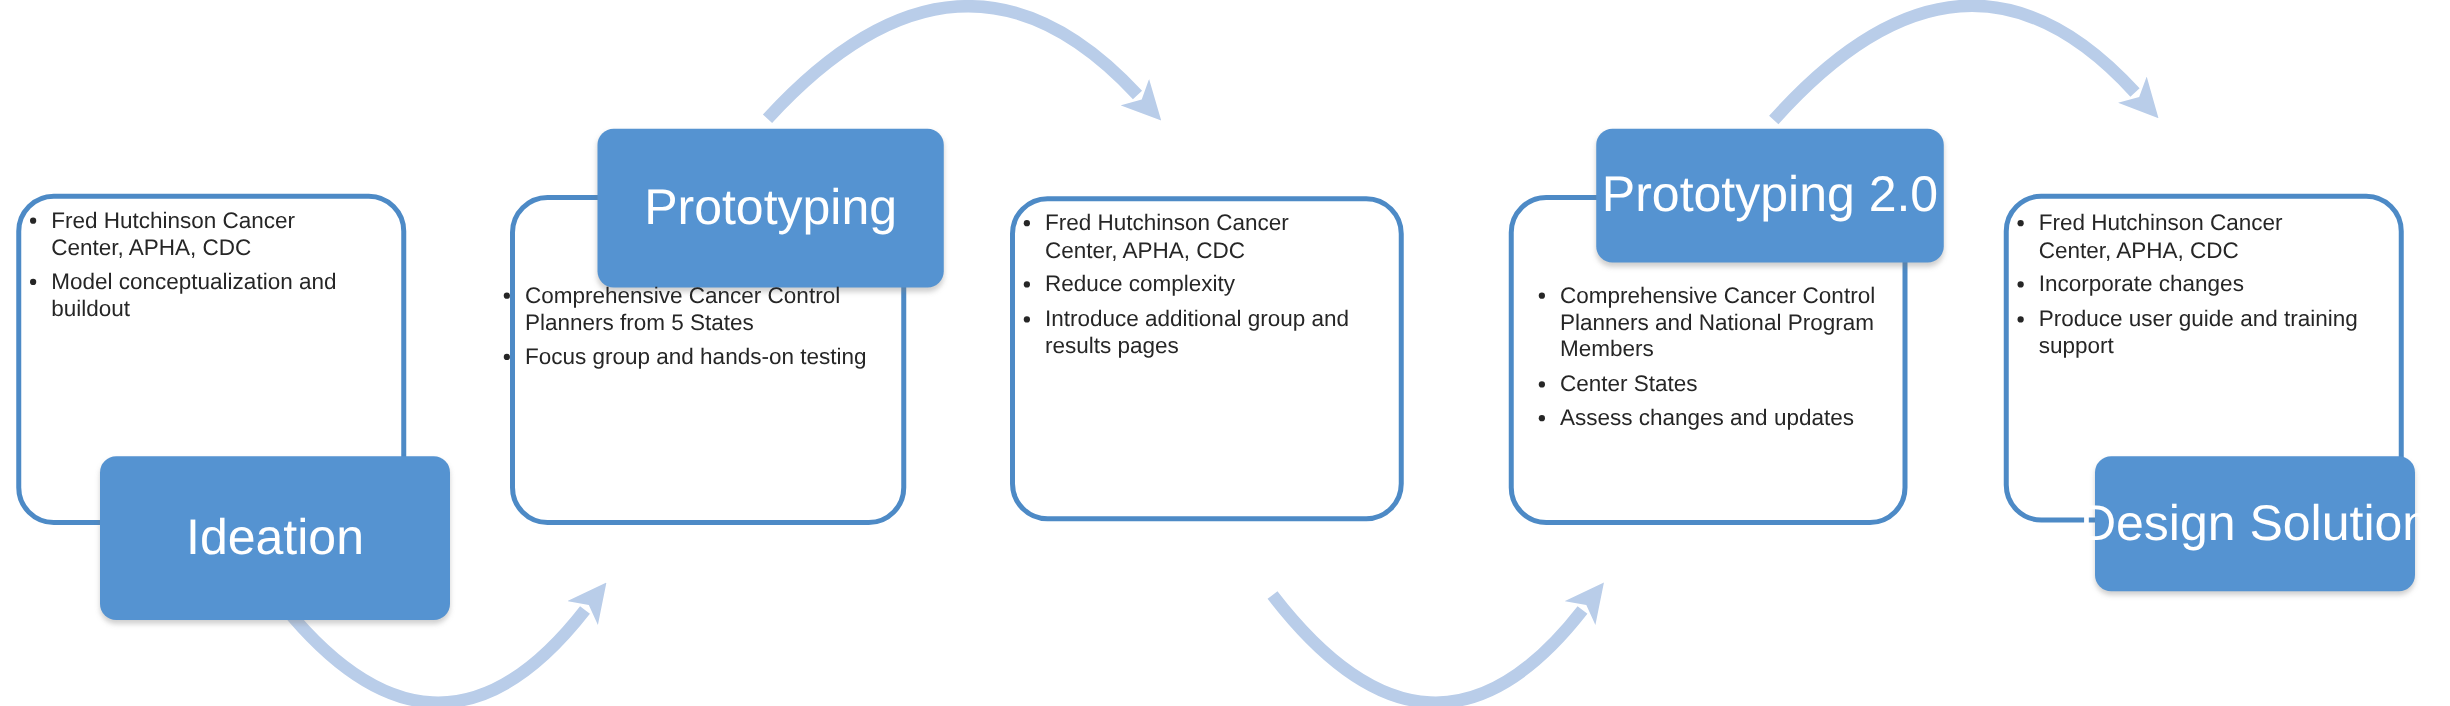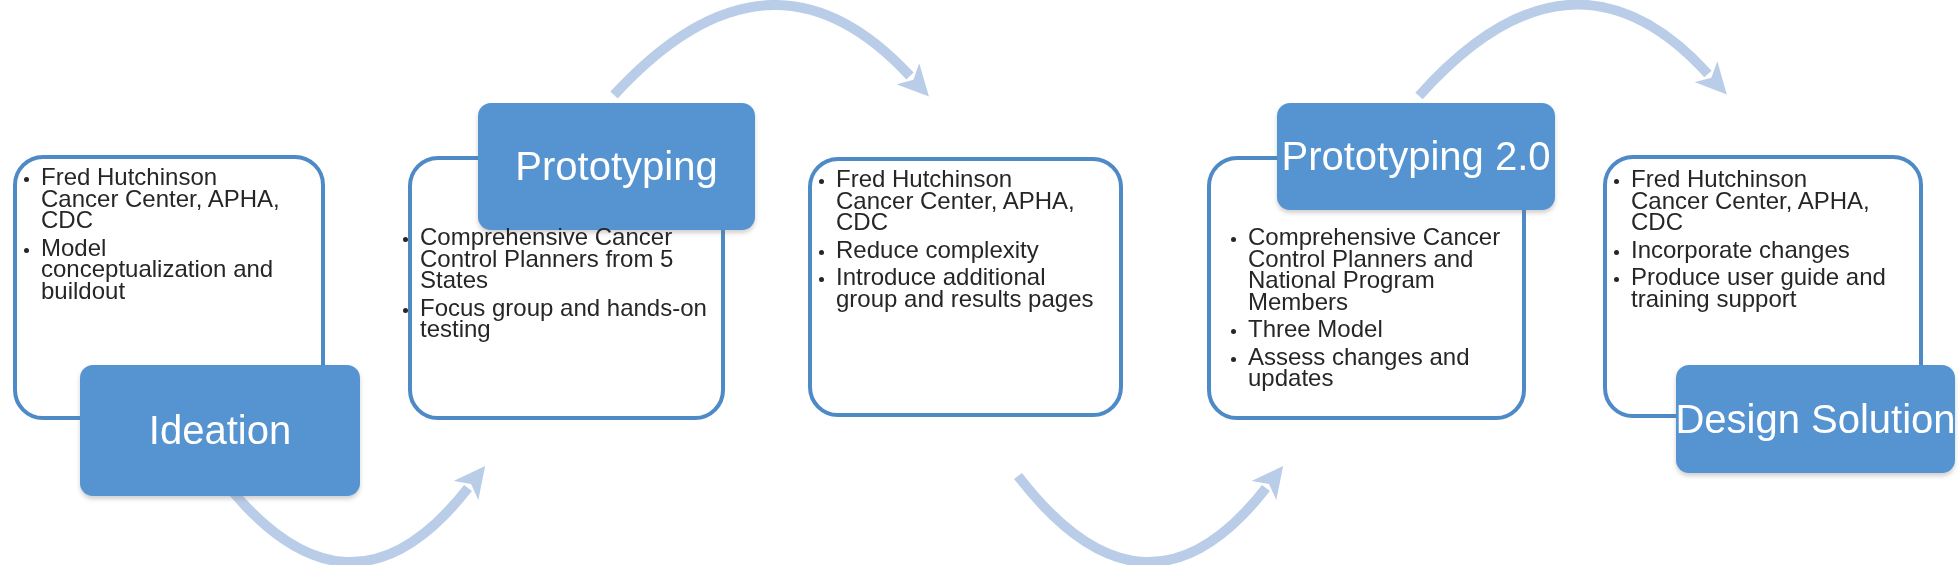--- a/index.html
+++ b/index.html
@@ -51,21 +51,21 @@
     justify-content: center;
     z-index: 3;
     box-shadow: 0 3px 4px rgba(120,120,120,0.35);
   }
   .bullets {
     position: absolute;
     margin: 0;
     list-style: disc outside;
     z-index: 4;
     color: var(--text);
-    font-size: 24px;
+    font-size: 18px;
     line-height: 21.5px;
     padding-right: 0;
     box-sizing: border-box;
   }
   .bullets li { margin: 0 0 6px 0; }
   .bullets li::marker { color: var(--text); font-size: 17px; }
 
   
   .s1-rect  { left: 13px;   top: 155px; width: 312px; height: 265px; }
   .s1-label { left: 80px;   top: 365px; width: 280px; height: 131px; }
@@ -82,21 +82,21 @@
   .s3-ul    { left: 812px;  top: 168px; width: 293px; padding-left: 24px; }
   .s3-ul li:nth-child(1) { max-width: 250px; }
 
   
   .s4-rect  { left: 1207px; top: 156px; width: 319px; height: 264px; }
   .s4-label { left: 1277px; top: 103px; width: 278px; height: 107px; }
   .s4-ul    { left: 1211px; top: 226px; width: 297px; padding-left: 37px; }
 
   
   .s5-rect  { left: 1603px; top: 155px; width: 320px; height: 263px; }
-  .s5-label { left: 1676px; top: 365px; width: 279px; height: 108px; }
+  .s5-label { left: 1676px; top: 365px; width: 256px; height: 108px; }
   .s5-ul    { left: 1607px; top: 168px; width: 295px; padding-left: 24px; }
   .s5-ul li:nth-child(1) { max-width: 250px; }
 </style>
 </head>
 <body>
 
 <div class="canvas">
 
   <svg class="arrows" viewBox="0 0 1960 565" xmlns="http://www.w3.org/2000/svg" aria-hidden="true">
     <defs>
@@ -127,21 +127,21 @@
   <div class="rect s3-rect"></div>
   <ul class="bullets s3-ul">
     <li>Fred Hutchinson Cancer Center, APHA, CDC</li>
     <li>Reduce complexity</li>
     <li>Introduce additional group and results pages</li>
   </ul>
 
   <div class="rect s4-rect"></div>
   <ul class="bullets s4-ul">
     <li>Comprehensive Cancer Control Planners and National Program Members</li>
-    <li>Three Model</li>
+    <li>Center States</li>
     <li>Assess changes and updates</li>
   </ul>
   <div class="label s4-label">Prototyping 2.0</div>
 
   <div class="rect s5-rect"></div>
   <ul class="bullets s5-ul">
     <li>Fred Hutchinson Cancer Center, APHA, CDC</li>
     <li>Incorporate changes</li>
     <li>Produce user guide and training support</li>
   </ul>

